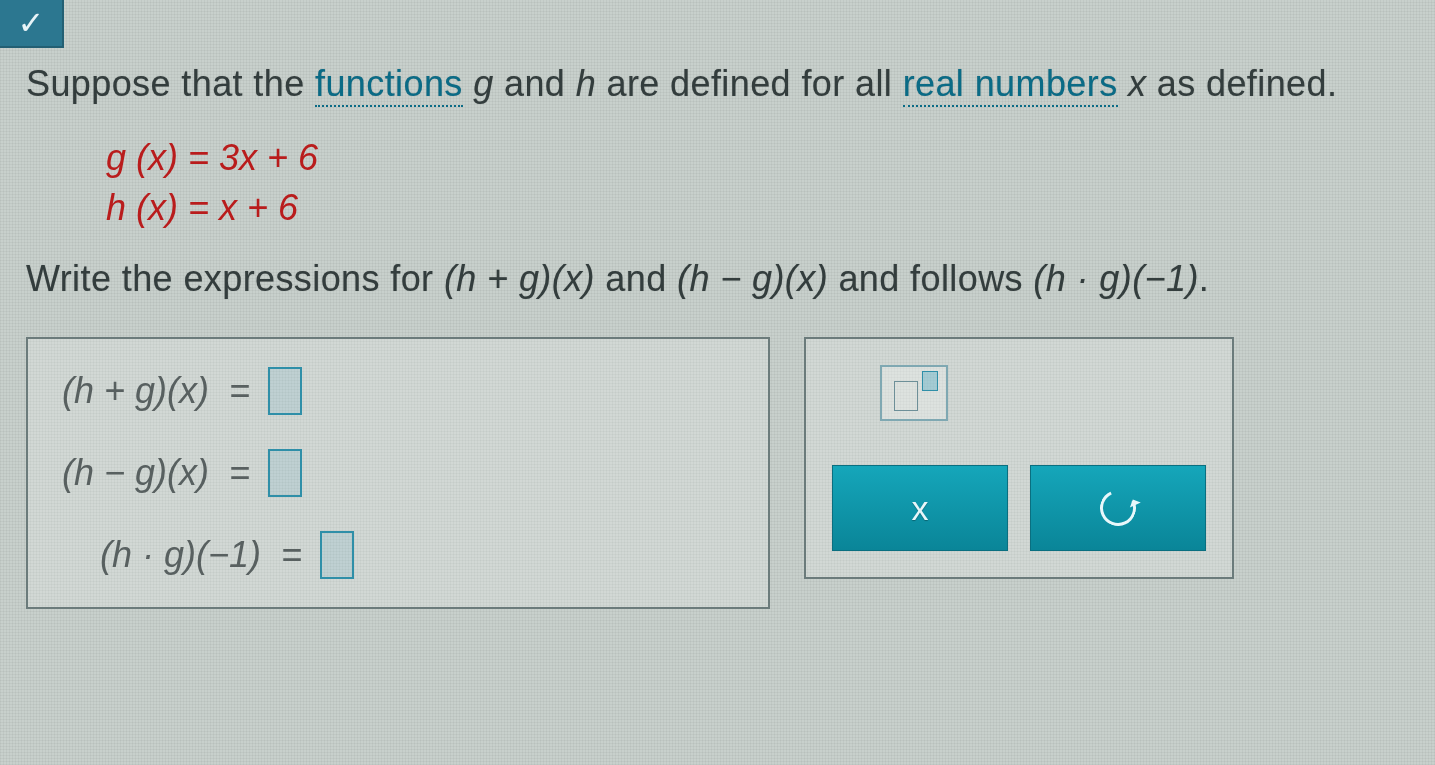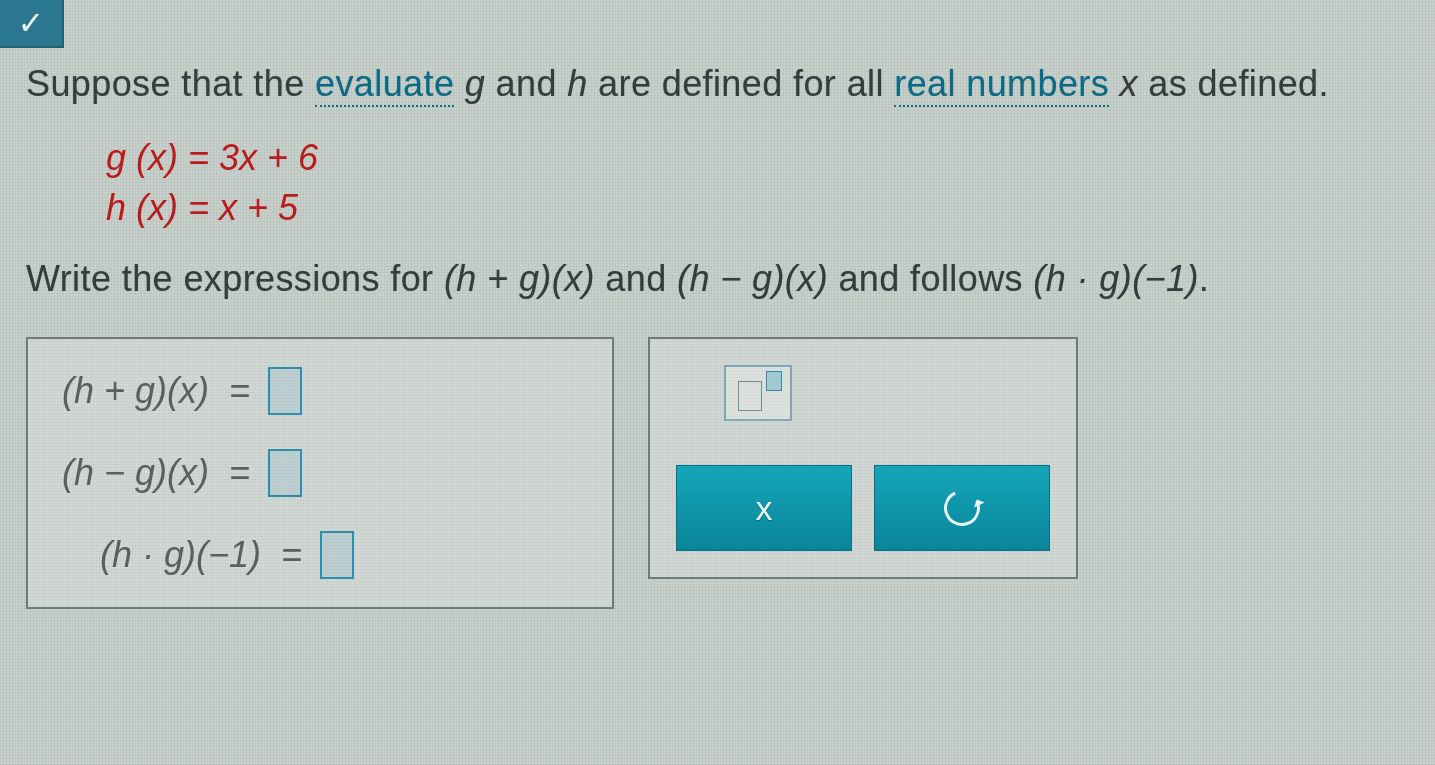--- a/index.html
+++ b/index.html
@@ -66,21 +66,21 @@
   .answer-row {
     display: flex;
     align-items: flex-start;
     gap: 34px;
     margin-top: 34px;
   }
 
   .answer-box {
     border: 2px solid #6b7b7b;
     background: rgba(255,255,255,0.18);
-    width: 588px;
+    width: 744px;
     padding: 28px 34px 24px 34px;
     box-sizing: border-box;
   }
 
   .answer-line {
     font-size: 36px;
     color: #586060;
     display: flex;
     align-items: center;
     margin-bottom: 34px;
@@ -182,26 +182,26 @@
 </head>
 <body>
 
 <div class="check-badge">
   <span>✓</span>
 </div>
 
 <div class="content">
 
   <div class="line">
-    <span>Suppose that the </span><span class="hyper">evaluate</span><span> </span><span class="ital">g</span><span> and </span><span class="ital">h</span><span> are defined for all </span><span class="hyper">real numbers</span><span> </span><span class="ital">x</span><span> as defined.</span>
+    <span>Suppose that the </span><span class="hyper">functions</span><span> </span><span class="ital">g</span><span> and </span><span class="ital">h</span><span> are defined for all </span><span class="hyper">real numbers</span><span> </span><span class="ital">x</span><span> as defined.</span>
   </div>
 
   <div class="defs">
     <div class="row ital">g (x) = 3x + 6</div>
-    <div class="row ital">h (x) = x + 5</div>
+    <div class="row ital">h (x) = x + 6</div>
   </div>
 
   <div class="line">
     <span>Write the expressions for </span><span class="ital">(h + g)(x)</span><span> and </span><span class="ital">(h − g)(x)</span><span> and follows </span><span class="ital">(h · g)(−1)</span><span>.</span>
   </div>
 
   <div class="answer-row">
 
     <div class="answer-box">
       <div class="answer-line">

